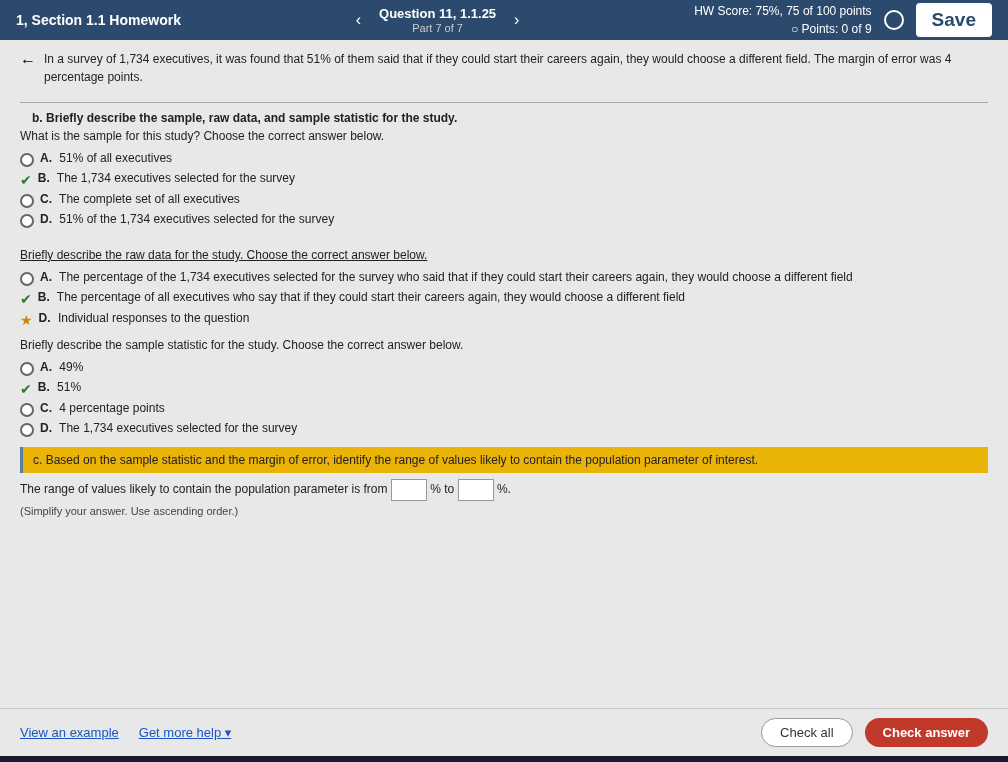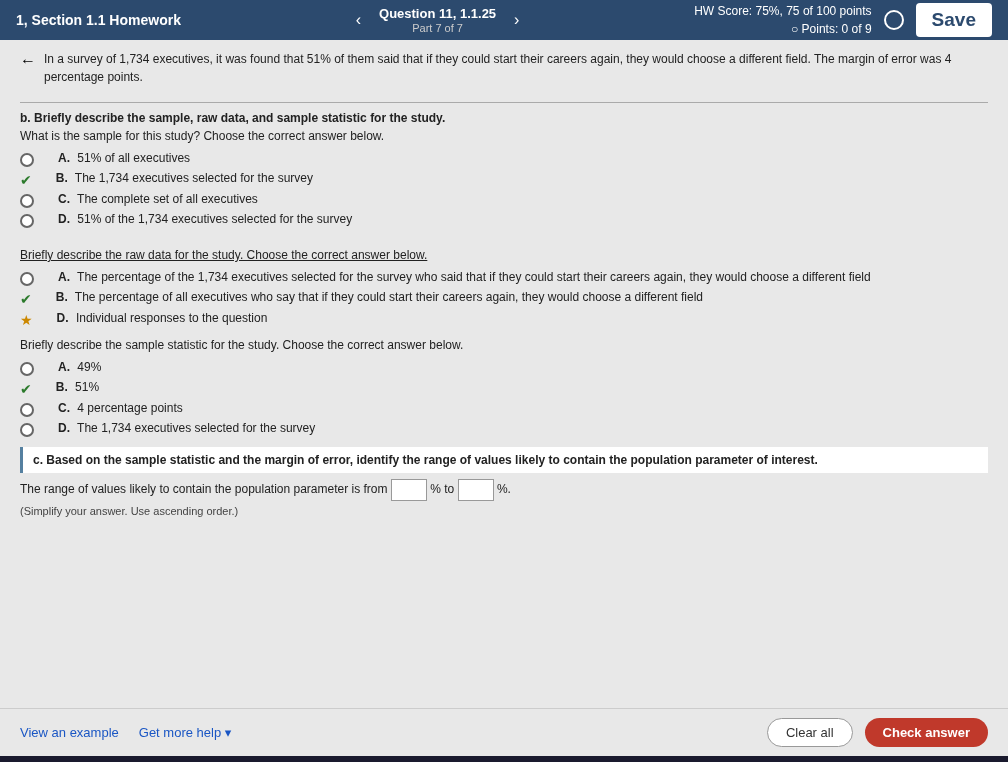--- a/index.html
+++ b/index.html
@@ -115,33 +115,33 @@
     .divider {
       border: none;
       border-top: 1px solid #aaa;
       margin: 6px 0;
     }
 
     .section-label {
       font-size: 12px;
       color: #222;
       font-weight: bold;
-      margin: 8px 0 4px 0;
+      margin: 8px 0 4px 12px;
     }
 
     .question-prompt {
       font-size: 12px;
       color: #222;
       margin: 4px 0 8px 0;
     }
 
     .radio-option {
       display: flex;
       align-items: flex-start;
-      gap: 24px;
+      gap: 6px;
       margin: 4px 0;
       font-size: 12px;
       color: #222;
     }
 
     .option-label {
       font-weight: bold;
       margin-right: 4px;
     }
 
@@ -161,27 +161,26 @@
       width: 14px;
       height: 14px;
       border: 2px solid #666;
       border-radius: 50%;
       flex-shrink: 0;
       margin-top: 2px;
       background: white;
     }
 
     .part-c-section {
-      background: #ffffff;
+      background: #eab308;
       border-left: 3px solid #5580a0;
       padding: 6px 10px;
       margin: 10px 0 6px 0;
       font-size: 12px;
       color: #222;
-      font-weight: bold;
     }
 
     .fill-in-text {
       font-size: 12px;
       color: #222;
       margin: 6px 0 4px 0;
     }
 
     .inline-input {
       width: 36px;
@@ -212,20 +211,21 @@
 
     .bottom-left {
       display: flex;
       gap: 20px;
       font-size: 13px;
       color: #2c4a8e;
     }
 
     .bottom-link {
       cursor: pointer;
+      text-decoration: underline;
       color: #1a56c4;
     }
 
     .bottom-right {
       display: flex;
       gap: 12px;
     }
 
     .clear-all-btn {
       background: white;
@@ -350,16 +350,16 @@
   <p class="simplify-note">(Simplify your answer. Use ascending order.)</p>
 
 </div>
 
 <div class="bottom-bar">
   <div class="bottom-left">
     <span class="bottom-link">View an example</span>
     <span class="bottom-link">Get more help ▾</span>
   </div>
   <div class="bottom-right">
-    <button class="clear-all-btn">Clear all</button>
+    <button class="clear-all-btn">Check all</button>
     <button class="check-answer-btn">Check answer</button>
   </div>
 </div>
 
 </body></html>

